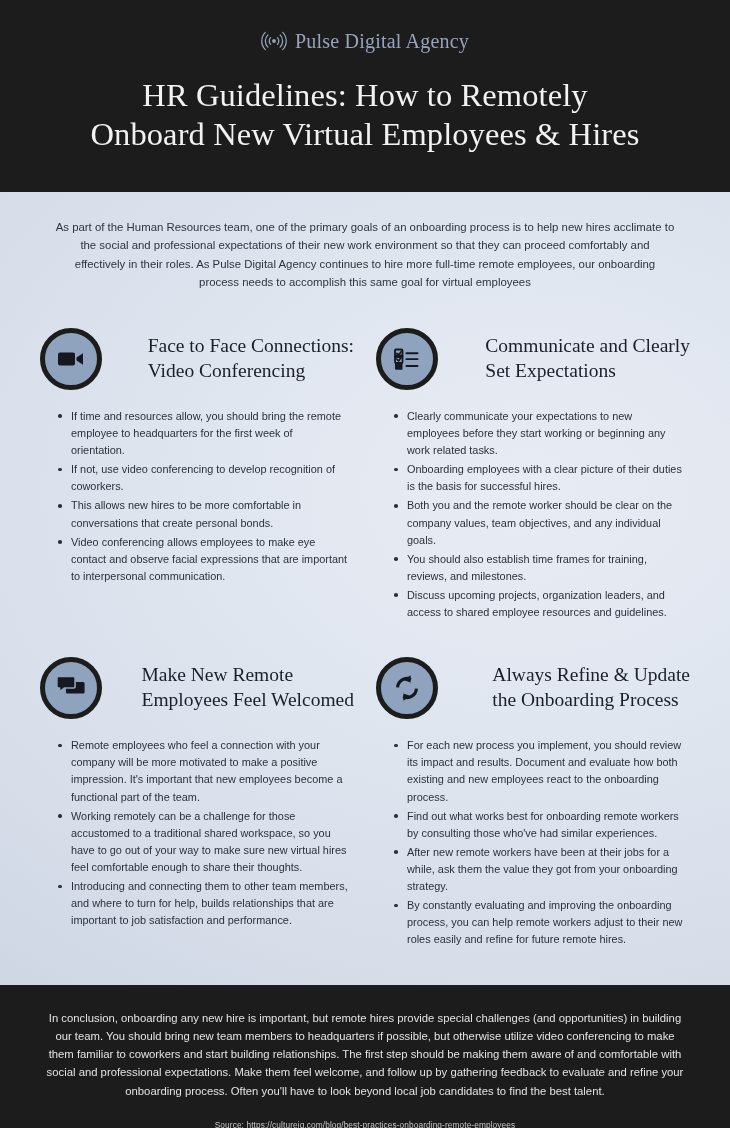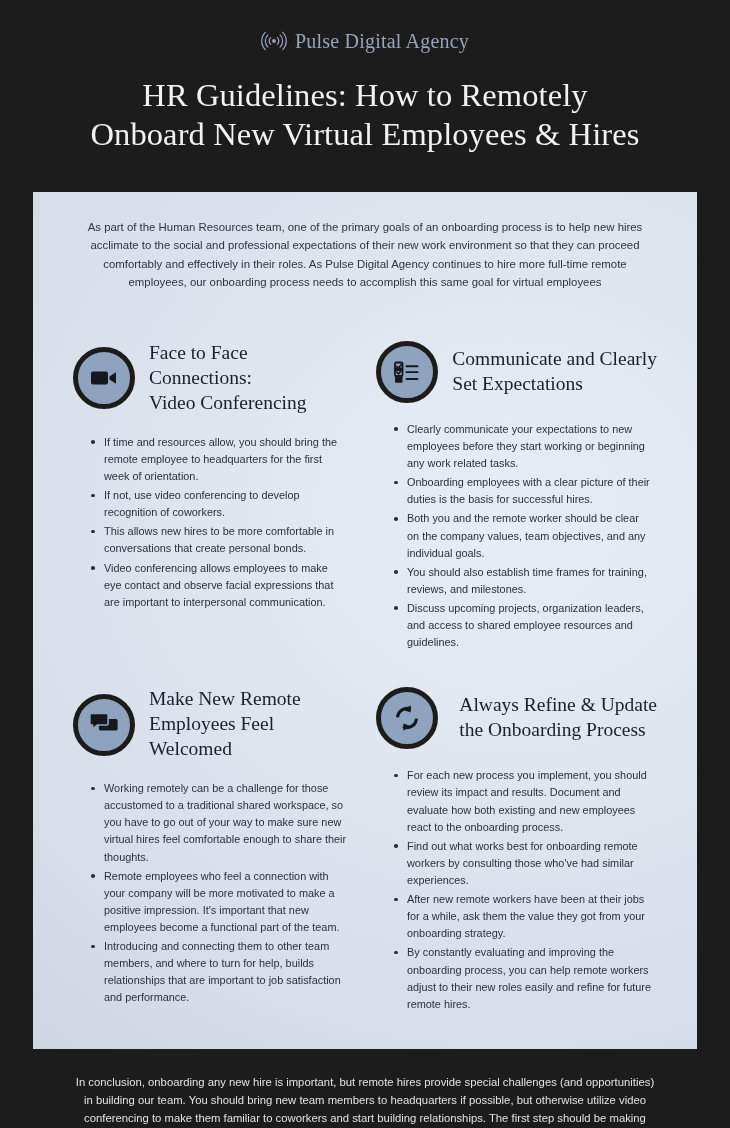--- a/index.html
+++ b/index.html
@@ -5,21 +5,21 @@
   html, body {
     margin: 0;
     padding: 0;
     background: #1b1b1b;
   }
   body {
     font-family: "Liberation Sans", sans-serif;
   }
   .infographic {
     position: relative;
-    width: 664px;
+    width: 730px;
     height: 1128px;
     margin: 0 auto;
     overflow: hidden;
     background: #1c1c1c;
   }
 
   
   .header {
     background: #1c1c1c;
     padding: 28px 40px 30px 40px;
@@ -63,21 +63,21 @@
       radial-gradient(115% 80% at 72% 38%, #e8ecf4 0%, #dfe5ef 42%, #d6dde9 78%, #ced6e4 100%);
     padding: 26px 40px 34px 40px;
     min-height: 716px;
     box-sizing: border-box;
   }
   .intro {
     font-size: 11.4px;
     line-height: 1.62;
     color: #2d3440;
     text-align: center;
-    margin: 0 auto 49px auto;
+    margin: 0 auto 36px auto;
     max-width: 620px;
   }
 
   .grid {
     display: grid;
     grid-template-columns: 1fr 1fr;
     column-gap: 22px;
     row-gap: 34px;
   }
   .section { position: relative; }
@@ -242,22 +242,22 @@
               <path d="M13.5 11 H29 a1.6 1.6 0 0 1 1.6 1.6 V21 a1.6 1.6 0 0 1 -1.6 1.6 H13.5 a1.6 1.6 0 0 1 -1.6 -1.6 V12.6 A1.6 1.6 0 0 1 13.5 11 Z" fill="#15181e"></path>
               <path d="M4.6 5.5 H19.4 a1.7 1.7 0 0 1 1.7 1.7 V15.3 a1.7 1.7 0 0 1 -1.7 1.7 H10.2 L5.6 21.1 V17 H4.6 a1.7 1.7 0 0 1 -1.7 -1.7 V7.2 A1.7 1.7 0 0 1 4.6 5.5 Z" fill="#15181e" stroke="#8fa3bf" stroke-width="1.6" stroke-linejoin="round"></path>
             </svg>
           </span>
           <div class="sec-title">
             <span class="tline">Make New Remote</span>
             <span class="tline">Employees Feel Welcomed</span>
           </div>
         </div>
         <ul class="bullets">
+          <li>Remote employees who feel a connection with your company will be more motivated to make a positive impression. It's important that new employees become a functional part of the team.</li>
           <li>Working remotely can be a challenge for those accustomed to a traditional shared workspace, so you have to go out of your way to make sure new virtual hires feel comfortable enough to share their thoughts.</li>
-          <li>Remote employees who feel a connection with your company will be more motivated to make a positive impression. It's important that new employees become a functional part of the team.</li>
           <li>Introducing and connecting them to other team members, and where to turn for help, builds relationships that are important to job satisfaction and performance.</li>
         </ul>
       </div>
 
       <div class="section">
         <div class="sec-head">
           <span class="icon-circle">
             <svg viewBox="0 0 34 34" width="34" height="34">
               <path d="M26.4 17.6 a9.4 9.4 0 0 1 -13.3 8.1" fill="none" stroke="#15181e" stroke-width="3.1" stroke-linecap="butt"></path>
               <path d="M7.6 16.4 a9.4 9.4 0 0 1 13.3 -8.1" fill="none" stroke="#15181e" stroke-width="3.1" stroke-linecap="butt"></path>

